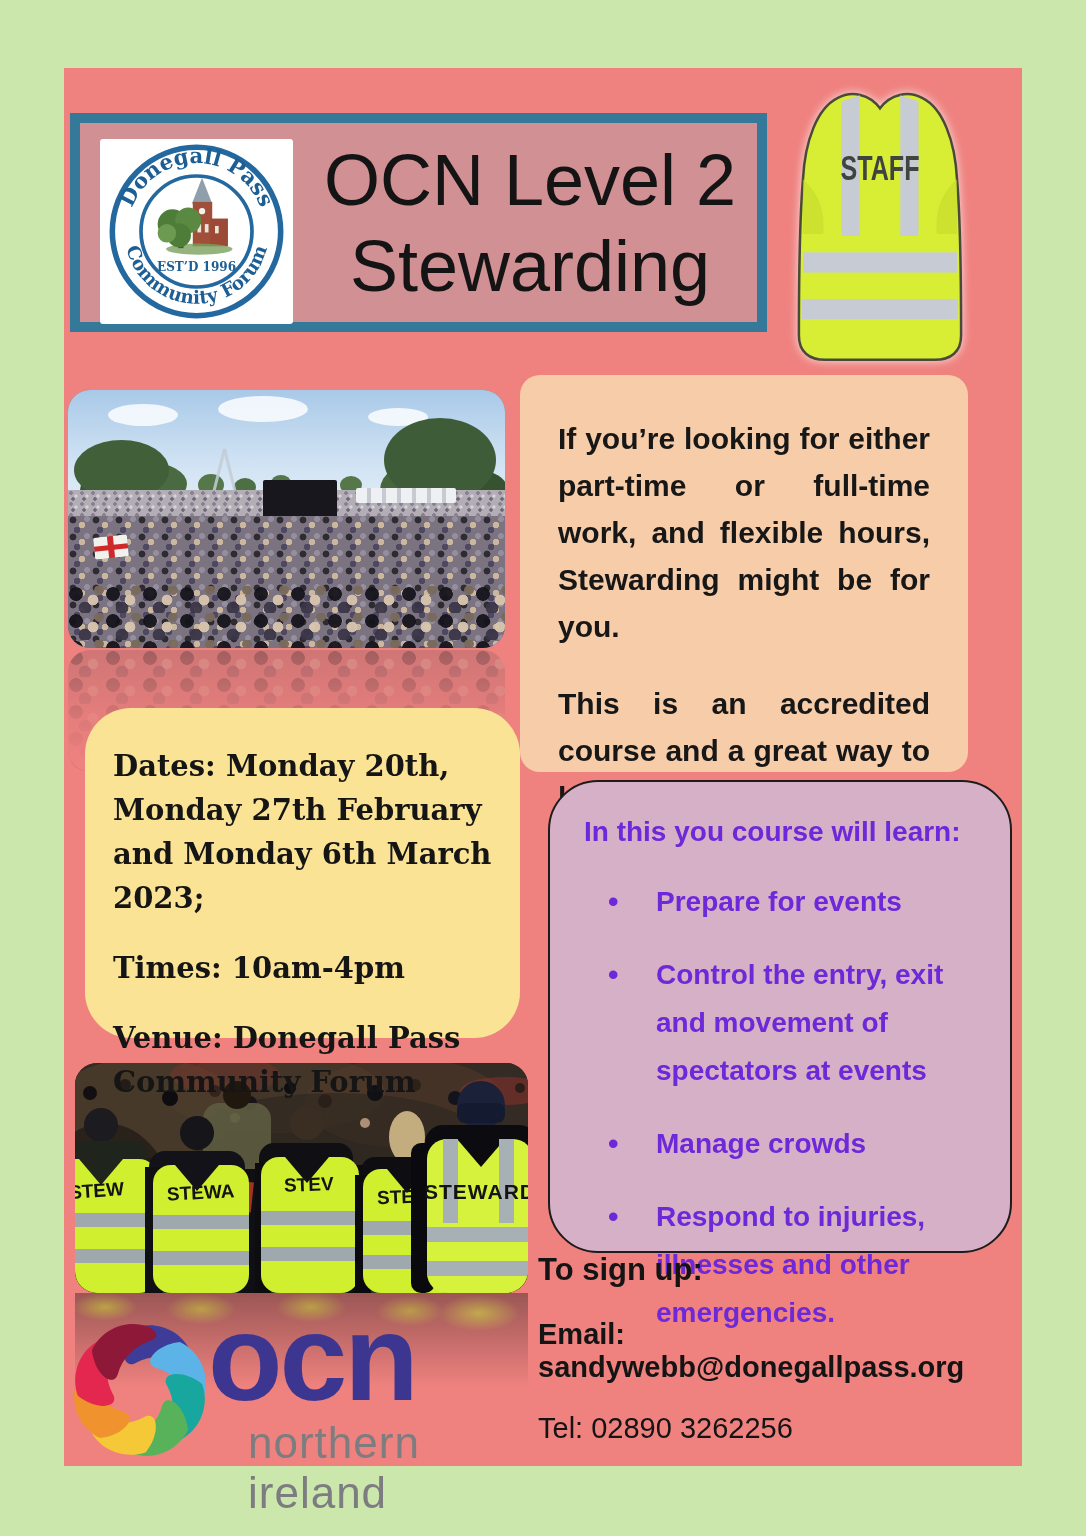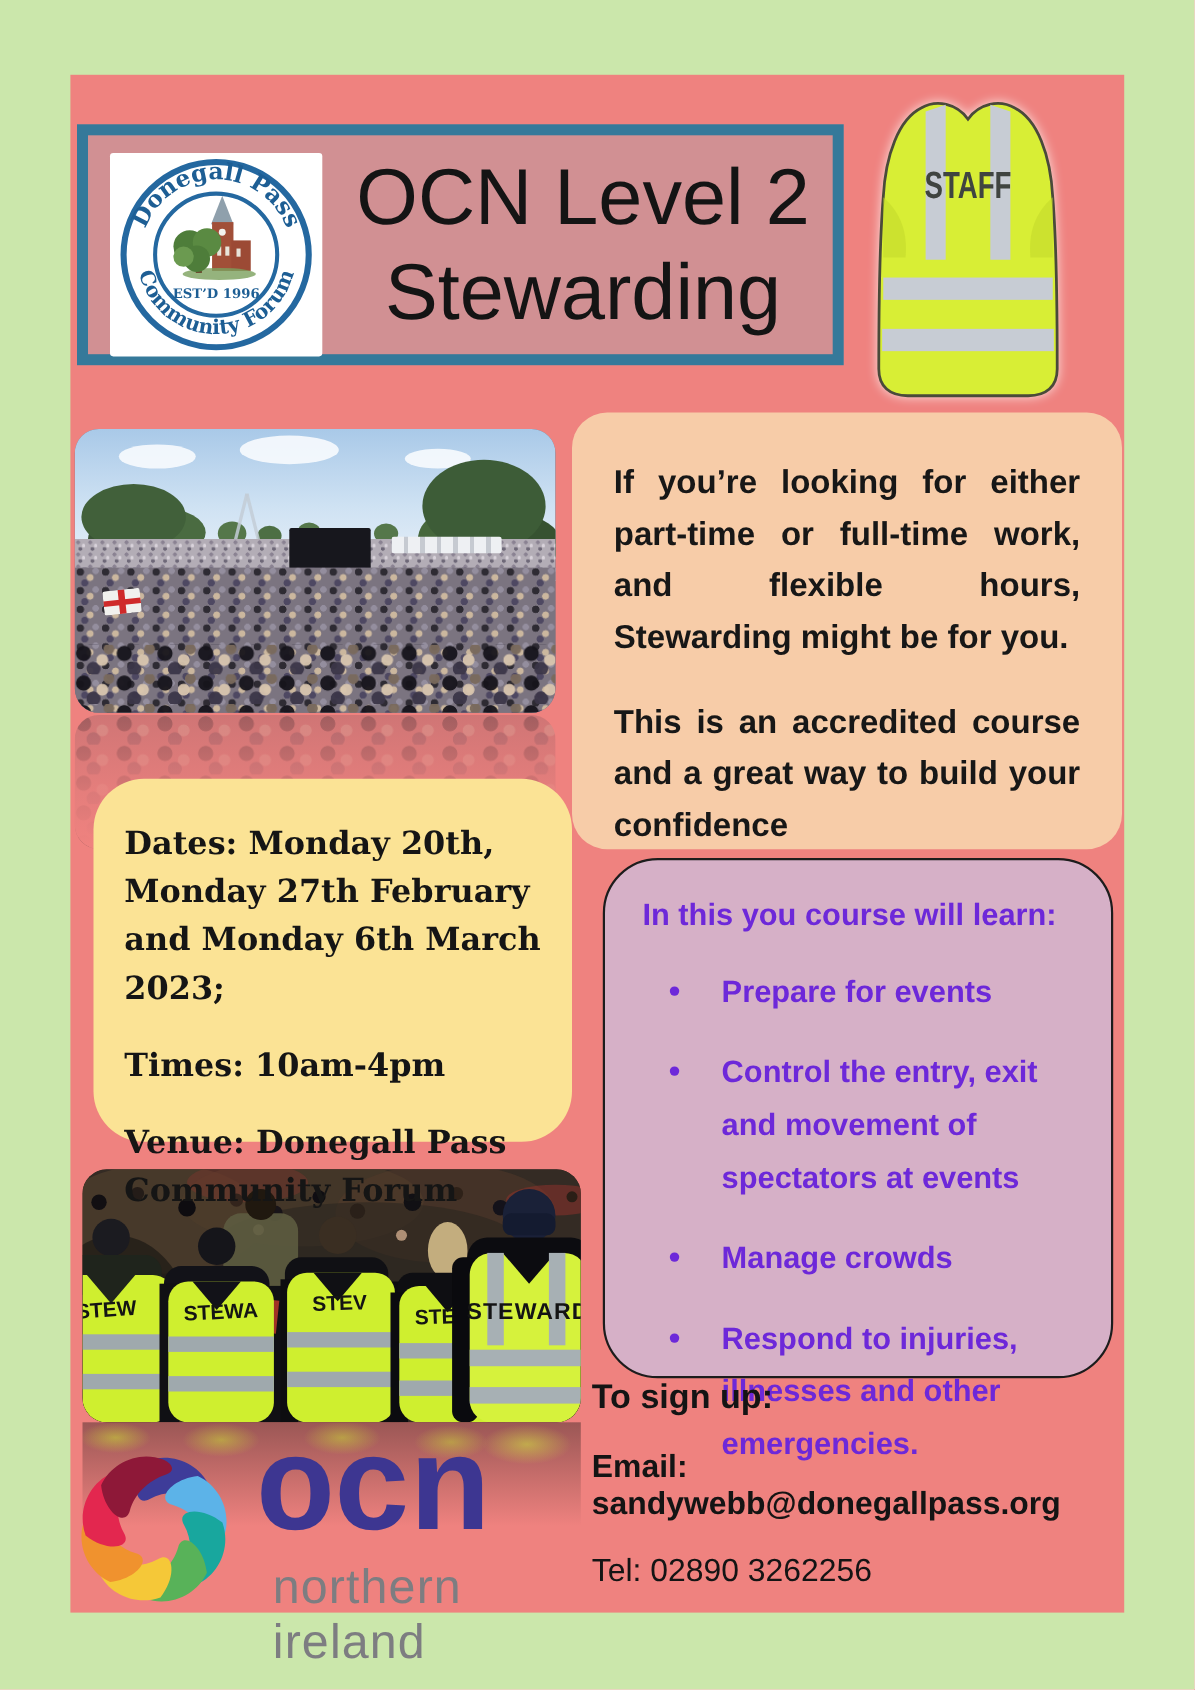--- a/index.html
+++ b/index.html
@@ -137,23 +137,23 @@
   }
   .crowd-reflection::after {
     content: ""; position: absolute; inset: 0; border-radius: 22px;
     background: linear-gradient(to bottom, rgba(239,130,127,0.25) 0%, rgba(239,130,127,0.75) 55%, #ef827f 96%);
   }
 
   
   .peach-box {
     position: absolute;
     left: 456px; top: 307px;
-    width: 500px; height: 397px;
+    width: 448px; height: 397px;
     background: #f7cca8;
-    border-radius: 32px;
+    border-radius: 20px;
     box-sizing: border-box;
     padding: 40px 38px 16px 38px;
     color: #171717;
   }
   .peach-box p {
     margin: 0 0 30px 0;
     font-size: 30px;
     font-weight: bold;
     line-height: 47px;
     text-align: justify;
@@ -231,23 +231,23 @@
   
   .signup { position: absolute; left: 474px; top: 1184px; width: 480px; color: #141414; }
   .signup .line1 { font-size: 31px; font-weight: bold; margin: 0 0 30px 0; }
   .signup .line2 { font-size: 29px; font-weight: bold; margin: 0 0 28px 0; }
   .signup .line3 { font-size: 29px; font-weight: normal; margin: 0; }
 
   
   .ocn-logo { position: absolute; left: 8px; top: 1246px; width: 450px; height: 170px; }
   .ocn-swirl { position: absolute; left: 0; top: 6px; }
   .ocn-word {
-    position: absolute; left: 160px; top: -16px;
+    position: absolute; left: 136px; top: -16px;
     font-size: 122px; font-weight: bold; letter-spacing: -3px;
-    color: #3d3691; line-height: 120px; font-family: Liberation Mono, monospace;
+    color: #3d3691; line-height: 120px;
   }
   .ocn-region {
     position: absolute; left: 152px; top: 104px;
     font-size: 44px; color: #7d7d81; letter-spacing: 1px; margin-left: 24px;
   }
 </style>
 </head>
 <body>
 
 <div class="page">

